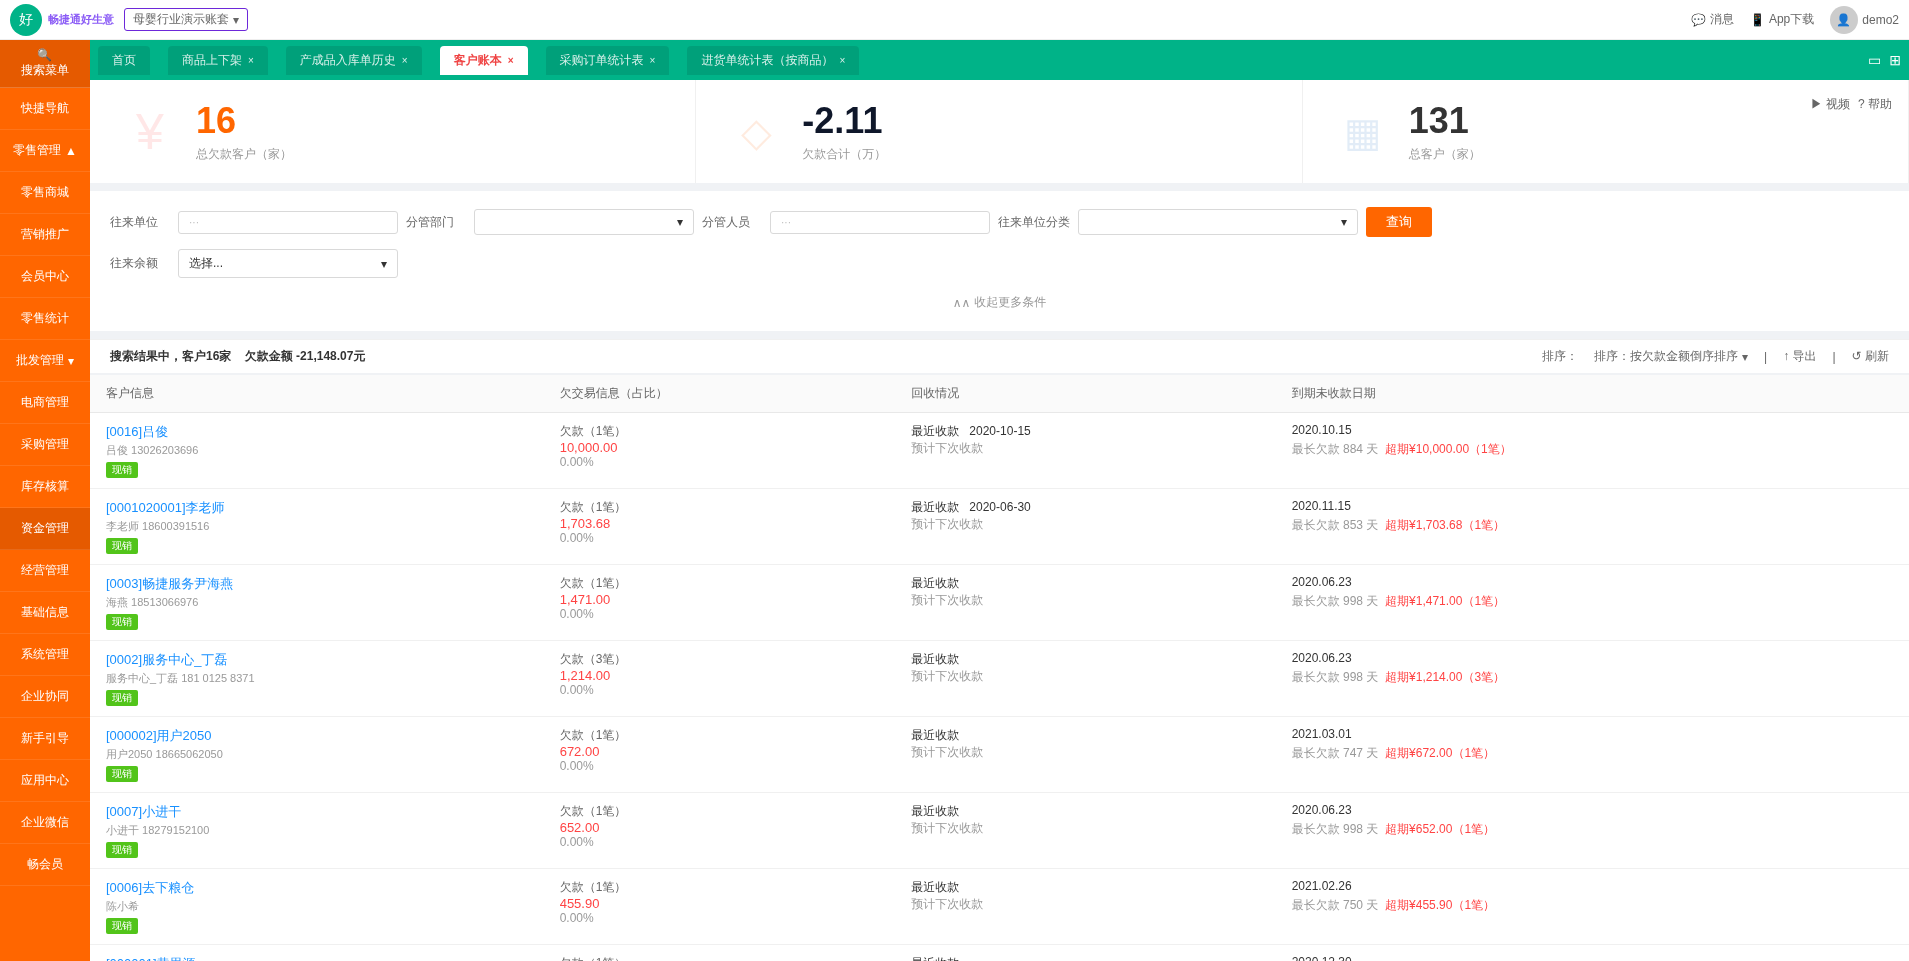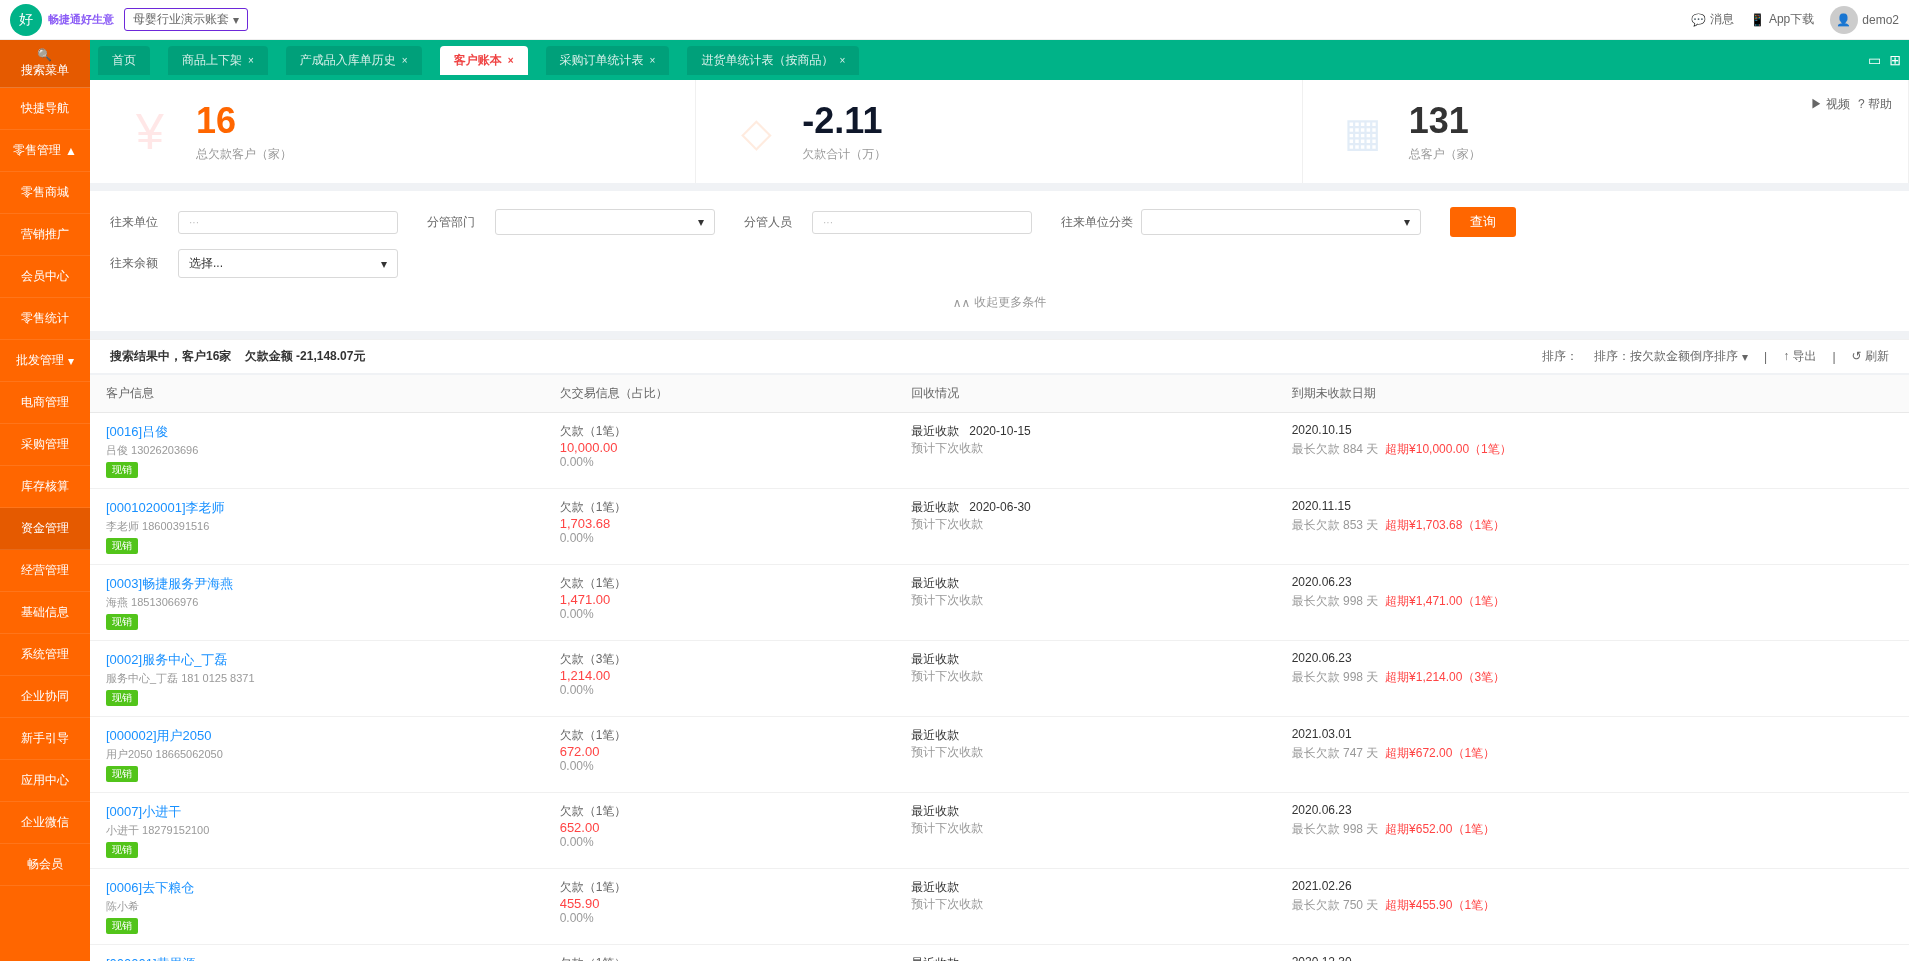--- a/index.html
+++ b/index.html
@@ -48,21 +48,21 @@
     .stat-icon.red { color: #ff4444; }
     .stat-info { }
     .stat-number { font-size: 36px; font-weight: bold; }
     .stat-number.red { color: #0f172a; }
     .stat-number.orange { color: #ff6600; }
     .stat-label { font-size: 12px; color: #999; margin-top: 4px; }
     .stat-card-actions { position: absolute; top: 16px; right: 16px; display: flex; gap: 8px; font-size: 12px; color: #666; }
 
     
     .filter-area { background: white; padding: 16px 20px; margin-bottom: 8px; }
-    .filter-row { display: flex; align-items: center; gap: 29px; margin-bottom: 12px; flex-wrap: wrap; }
+    .filter-row { display: flex; align-items: center; gap: 8px; margin-bottom: 12px; flex-wrap: wrap; }
     .filter-item { display: flex; align-items: center; gap: 8px; }
     .filter-label { font-size: 12px; color: #666; white-space: nowrap; min-width: 60px; }
     .filter-input { border: 1px solid #d9d9d9; border-radius: 3px; padding: 5px 10px; font-size: 12px; width: 220px; display: flex; align-items: center; justify-content: space-between; cursor: pointer; }
     .filter-input .dots { color: #bbb; font-size: 10px; }
     .filter-select { border: 1px solid #d9d9d9; border-radius: 3px; padding: 5px 10px; font-size: 12px; width: 220px; display: flex; align-items: center; justify-content: space-between; cursor: pointer; background: white; }
     .filter-select-wide { width: 280px; }
     .search-btn { background: #ff6600; color: white; border: none; border-radius: 3px; padding: 6px 20px; cursor: pointer; font-size: 13px; }
     .collapse-row { display: flex; justify-content: center; padding: 4px; }
     .collapse-btn { color: #999; font-size: 12px; cursor: pointer; display: flex; align-items: center; gap: 4px; }
 

